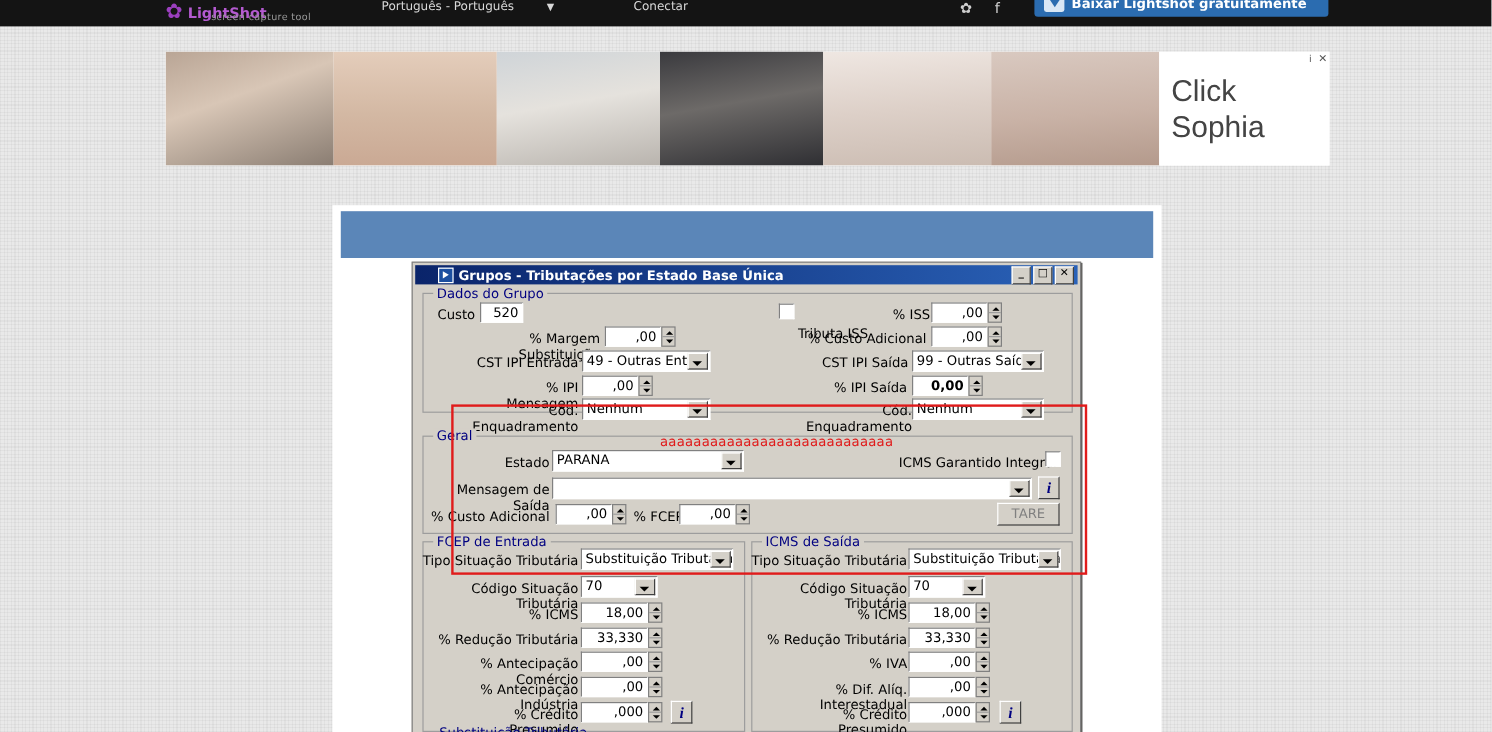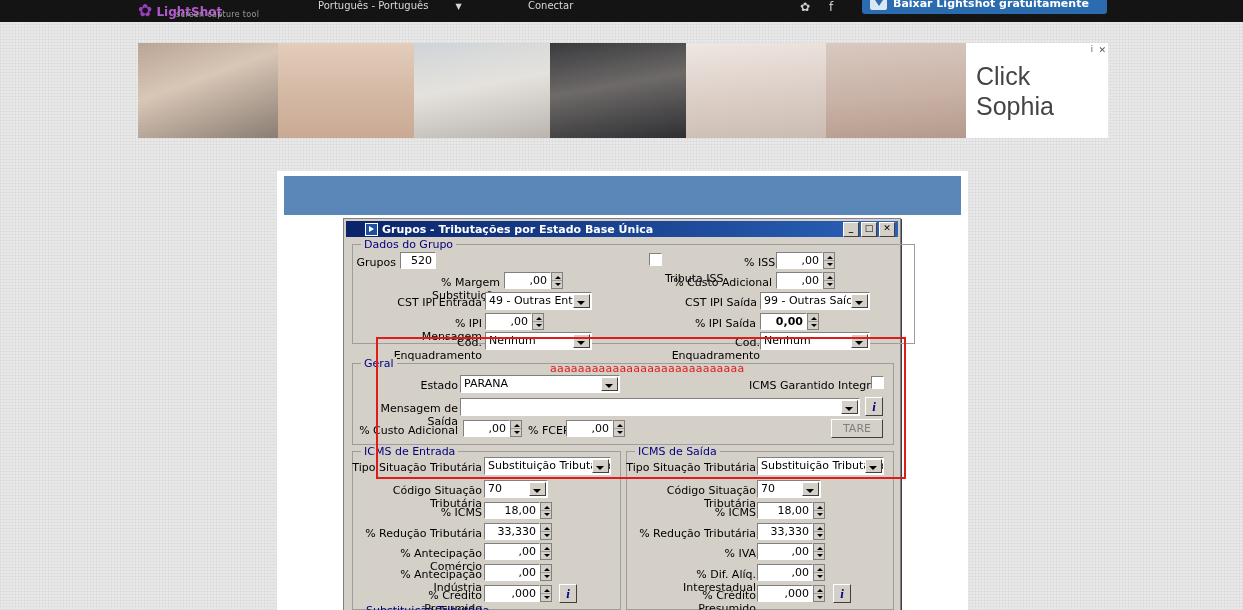--- a/index.html
+++ b/index.html
@@ -198,25 +198,25 @@
   <div class="dlg-title">
     <span class="dlg-ico"></span>
     <span>Grupos - Tributações por Estado Base Única</span>
     <span class="dlg-btns">
       <span class="wbtn">_</span>
       <span class="wbtn">□</span>
       <span class="wbtn close">✕</span>
     </span>
   </div>
 
-  <div class="gbox" style="left:8px;top:25px;width:540px;height:98px;padding-left:21px;">
+  <div class="gbox" style="left:8px;top:25px;width:540px;height:98px;">
     <span class="legend">Dados do Grupo</span>
   </div>
 
-  <div class="lbl" style="left:6px;top:37px;width:46px;">Grupos</div>
+  <div class="lbl" style="left:6px;top:37px;width:46px;">Custo</div>
   <div class="fld right" style="left:56px;top:33px;width:36px;height:17px;">520</div>
   <div class="chk" style="left:305px;top:34px;"></div>
   <div class="lbl l" style="left:321px;top:37px;margin-top:16px;">Tributa ISS</div>
   <div class="lbl l" style="left:400px;top:37px;">% ISS</div>
   <div class="fld right" style="left:432px;top:33px;width:47px;height:17px;">,00</div>
   <div class="spin" style="left:479px;top:33px;height:17px;">
       <i></i>
       <i></i>
     </div>
 
@@ -297,21 +297,21 @@
     </div>
   <div class="lbl l" style="left:184px;top:205px;">% FCEP</div>
   <div class="fld right" style="left:222px;top:201px;width:47px;height:17px;">,00</div>
   <div class="spin" style="left:269px;top:201px;height:17px;">
       <i></i>
       <i></i>
     </div>
   <div class="btn3d" style="left:487px;top:200px;width:52px;height:19px;">TARE</div>
 
   <div class="gbox" style="left:8px;top:232px;width:267px;height:157px;">
-    <span class="legend">ICMS de Entrada</span>
+    <span class="legend">FCEP de Entrada</span>
   </div>
 
   <div class="lbl" style="left:4px;top:242px;width:134px;">Tipo Situação Tributária</div>
   <div class="combo" style="left:140px;top:238px;width:127px;height:18px;">
     <span>Substituição Tributária</span>
     <span class="arrow"></span>
   </div>
 
   <div class="lbl" style="left:4px;top:265px;width:134px;">Código Situação Tributária</div>
   <div class="combo" style="left:140px;top:261px;width:64px;height:18px;">

